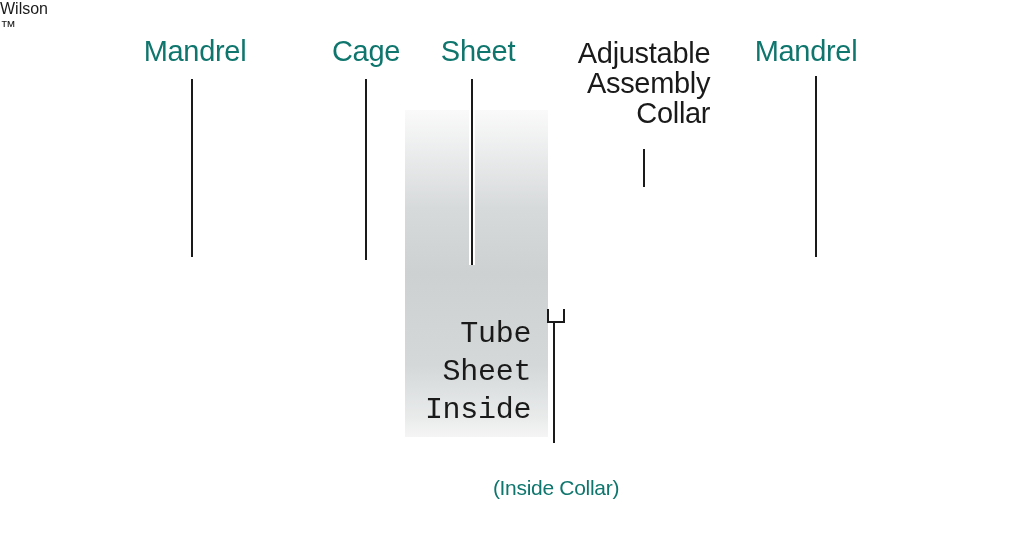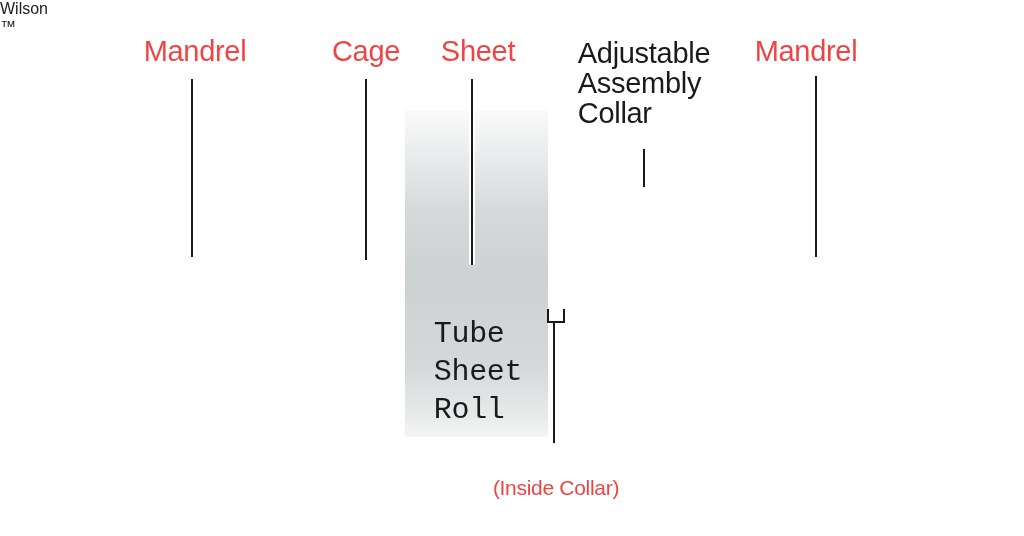--- a/index.html
+++ b/index.html
@@ -9,22 +9,22 @@
   }
   .abs{position:absolute;}
 
   
   .band{
     left:405px;top:110px;width:143px;height:327px;z-index:1;
     background:linear-gradient(180deg,#fafafa 0%,#d7dadb 30%,#cdd1d2 50%,#d4d8d9 78%,#e9ebeb 94%,#f5f5f5 100%);
   }
 
   
-  .lbl{font-size:29px;line-height:30px;color:#ef4444;white-space:nowrap;transform:translateX(-50%);z-index:6;letter-spacing:-.3px;text-align:center;}
-  .lbl-block{text-align:left;transform:translateX(-50%);z-index:6;font-size:29px;line-height:30px;letter-spacing:-.3px;}
+  .lbl{font-size:29px;line-height:30px;color:#0f766e;white-space:nowrap;transform:translateX(-50%);z-index:6;letter-spacing:-.3px;text-align:center;}
+  .lbl-block{text-align:right;transform:translateX(-50%);z-index:6;font-size:29px;line-height:30px;letter-spacing:-.3px;}
   .leader{width:2px;background:#1a1a1a;z-index:5;box-shadow:2px 0 0 #fff,-2px 0 0 #fff;}
   .leader-white{width:3px;background:#ffffff;z-index:5;border-radius:0 0 3px 3px;}
   .sub{font-size:21px;letter-spacing:-.3px;}
 
   
   .bracket{left:547px;top:309px;width:14px;height:12px;border-left:2px solid #1a1a1a;border-right:2px solid #1a1a1a;border-bottom:2px solid #1a1a1a;z-index:5;}
   .stem{left:553px;top:321px;width:2px;height:122px;background:#1a1a1a;z-index:5;}
 
   
   .tool{z-index:3;}
@@ -129,20 +129,20 @@
   <div class="abs leader" style="left:191px;top:79px;height:178px;"></div>
   <div class="abs leader" style="left:365px;top:79px;height:181px;"></div>
   <div class="abs leader" style="left:471px;top:79px;height:186px;"></div>
   <div class="abs leader" style="left:643px;top:149px;height:40px;box-shadow:none;"></div>
   <div class="abs leader-white" style="left:642px;top:187px;height:75px;"></div>
   <div class="abs leader" style="left:815px;top:76px;height:181px;"></div>
 
   <div class="abs lbl-block" style="left:478px;top:315px;font-size:30px;line-height:38px;z-index:4;font-family:Liberation Mono, monospace;">
     <div>Tube</div>
     <div>Sheet</div>
-    <div>Roll</div>
+    <div>Inside</div>
   </div>
 
   <div class="abs bracket"></div>
   <div class="abs stem"></div>
   <div class="abs lbl sub" style="left:556px;top:473px;">(Inside Collar)</div>
 
 </div>
 
 </body></html>

